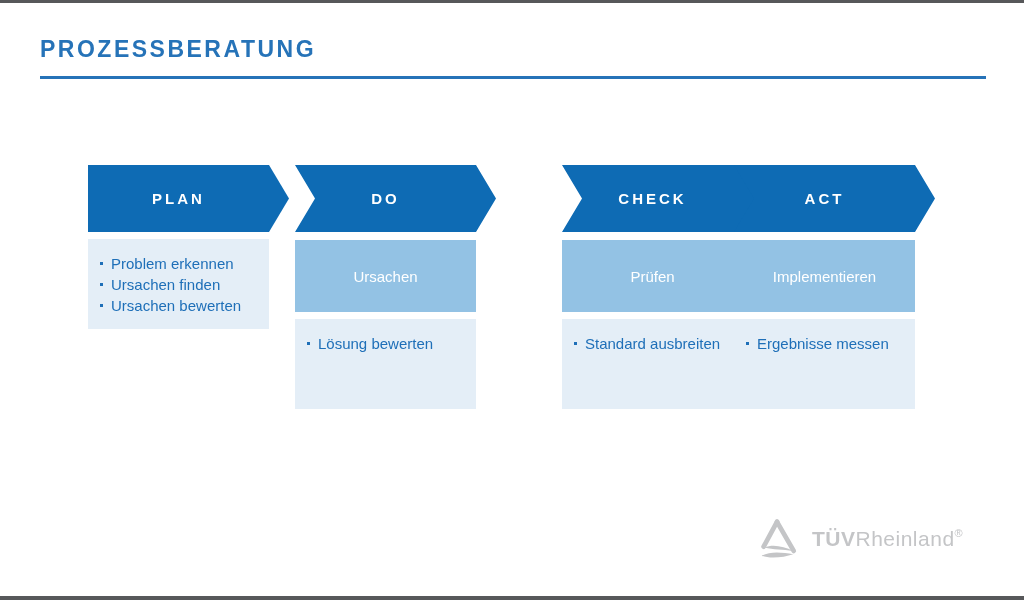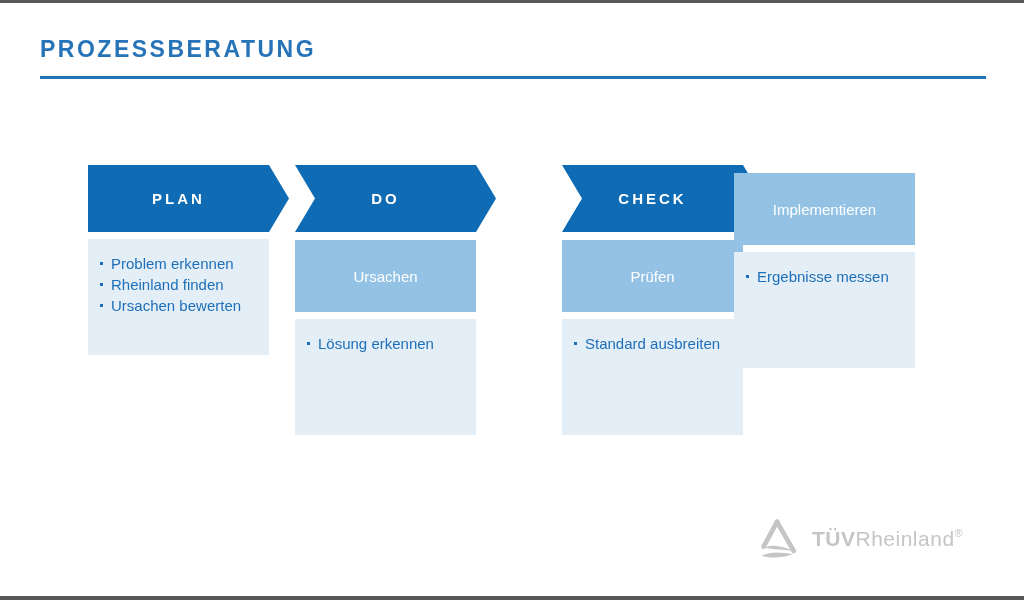--- a/index.html
+++ b/index.html
@@ -51,21 +51,21 @@
     width:181px; height:72px;
     background:#93C2E4;
     color:#ffffff;
     display:flex; align-items:center; justify-content:center;
     text-align:center;
     font-size:15px; line-height:21px;
     white-space:pre-line;
   }
   .detail-box {
     margin-top:7px;
-    width:181px; height:116px;
+    width:181px; height:90px;
     background:#E4EEF7;
     padding:14px 8px 0 12px;
   }
   .detail-box ul { list-style:none; }
   .detail-box li {
     position:relative;
     padding-left:11px;
     color:#1E6FB8;
     font-size:15px; line-height:21px;
     white-space:nowrap;
@@ -99,47 +99,48 @@
 <h1 class="page-title">PROZESSBERATUNG</h1>
 <div class="title-rule"></div>
 
 <div class="process">
 
   <div class="col col-0">
     <div class="chevron">PLAN</div>
     <div class="detail-box">
       <ul>
         <li>Problem erkennen</li>
-        <li>Rheinland finden</li>
+        <li>Ursachen finden</li>
         <li>Ursachen bewerten</li>
       </ul>
     </div>
   </div>
 
   <div class="col col-1">
     <div class="chevron">DO</div>
     <div class="phase-box">Ursachen</div>
     <div class="detail-box">
       <ul>
-        <li>Lösung erkennen</li>
+        <li>Lösung bewerten</li>
       </ul>
     </div>
   </div>
 
   <div class="col col-2">
     <div class="chevron">CHECK</div>
     <div class="phase-box">Prüfen</div>
     <div class="detail-box">
       <ul>
         <li>Standard ausbreiten</li>
       </ul>
     </div>
   </div>
 
   <div class="col col-3">
+    <div class="chevron">ACT</div>
     <div class="phase-box">Implementieren</div>
     <div class="detail-box">
       <ul>
         <li>Ergebnisse messen</li>
       </ul>
     </div>
   </div>
 
 </div>
 

